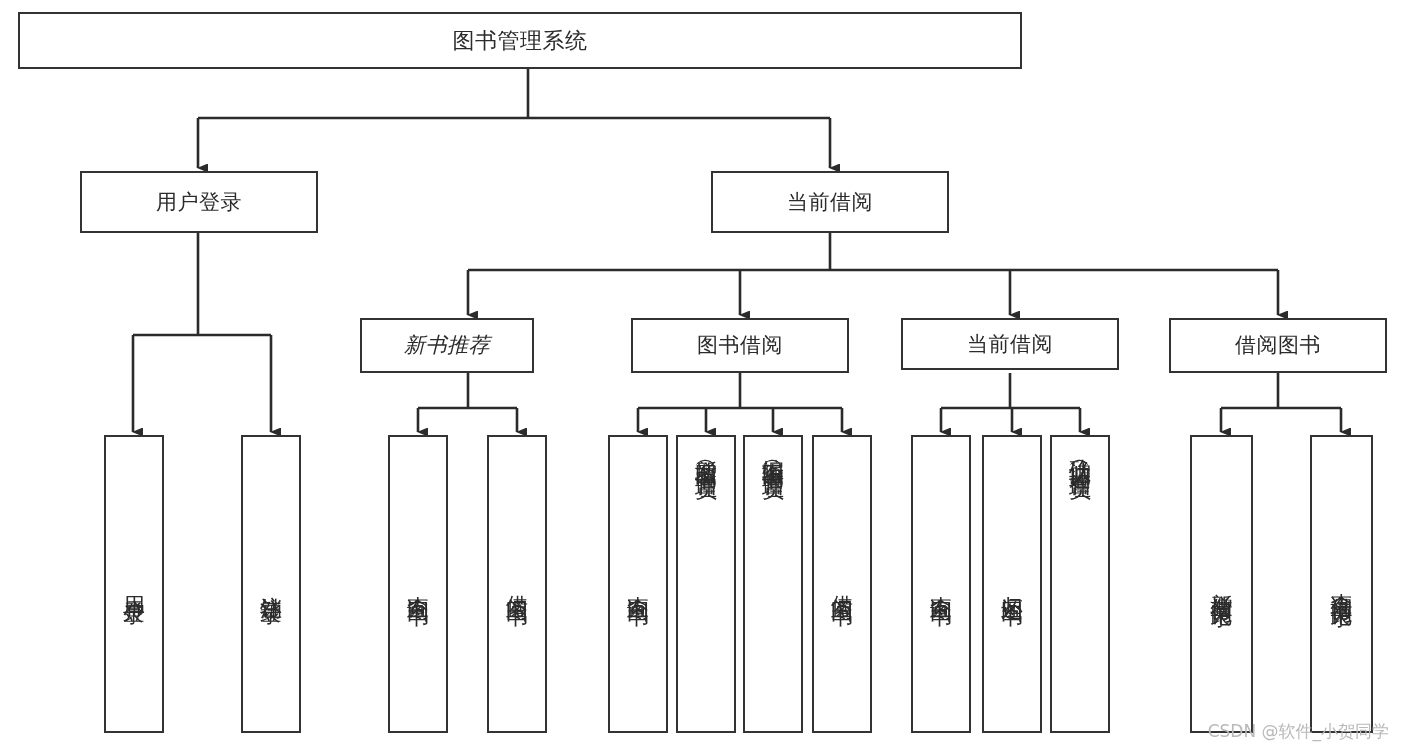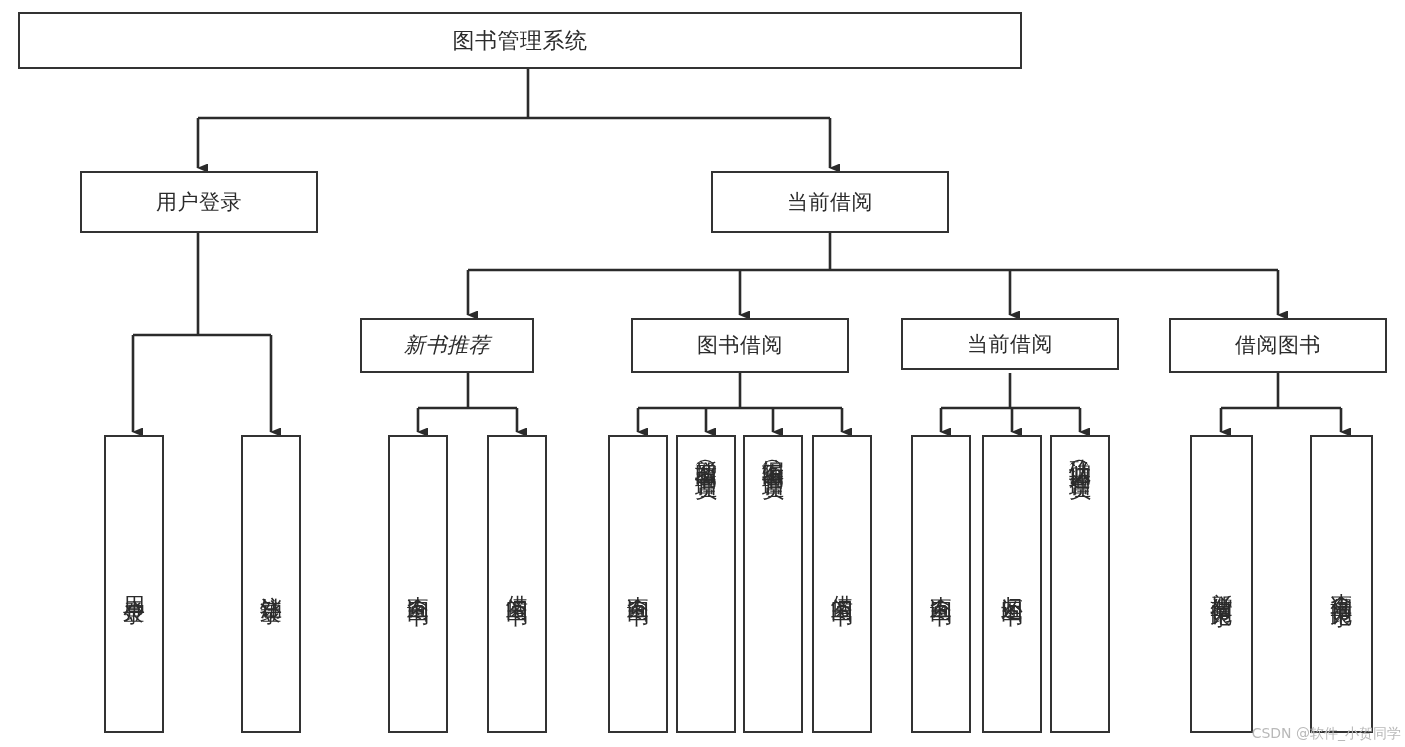--- a/index.html
+++ b/index.html
@@ -62,23 +62,23 @@
   }
   .node-box.vcenter .node-label {
     writing-mode: vertical-rl;
     text-orientation: upright;
     letter-spacing: 3px;
     font-size: 22px;
   }
   #root-box .node-label { font-size: 22px; }
   #watermark {
     position: absolute;
-    right: 4px;
+    right: 16px;
     bottom: 4px;
-    font-size: 14px;
+    font-size: 17px;
     color: #b9b9b9;
     white-space: nowrap;
     pointer-events: none;
   }
 </style>
 </head>
 <body>
 
 <div id="diagram-root">
 

